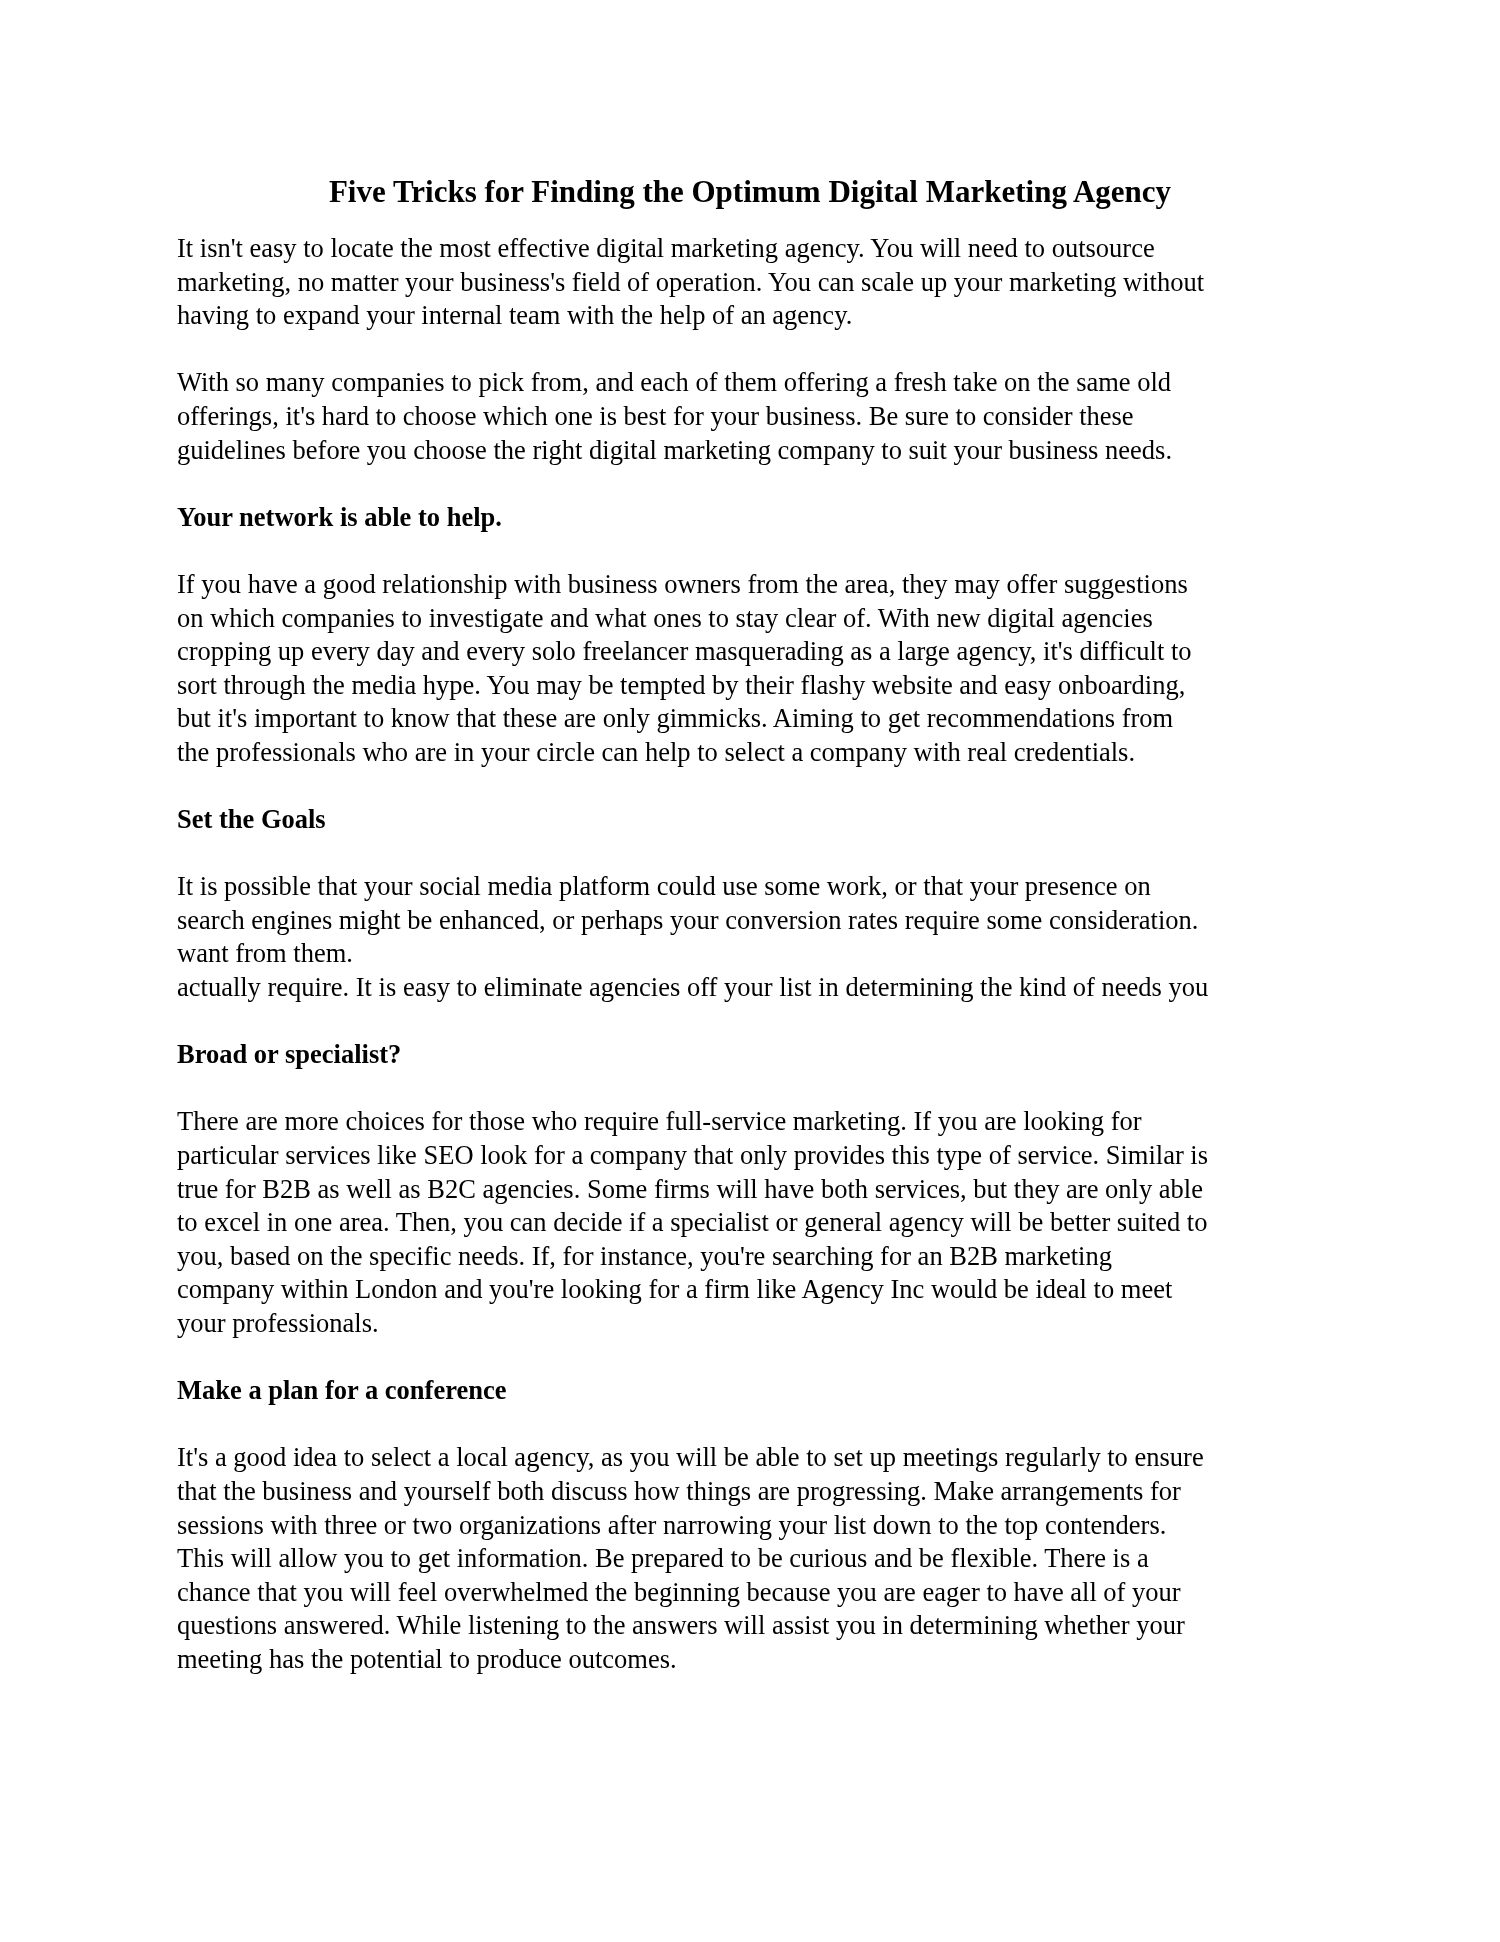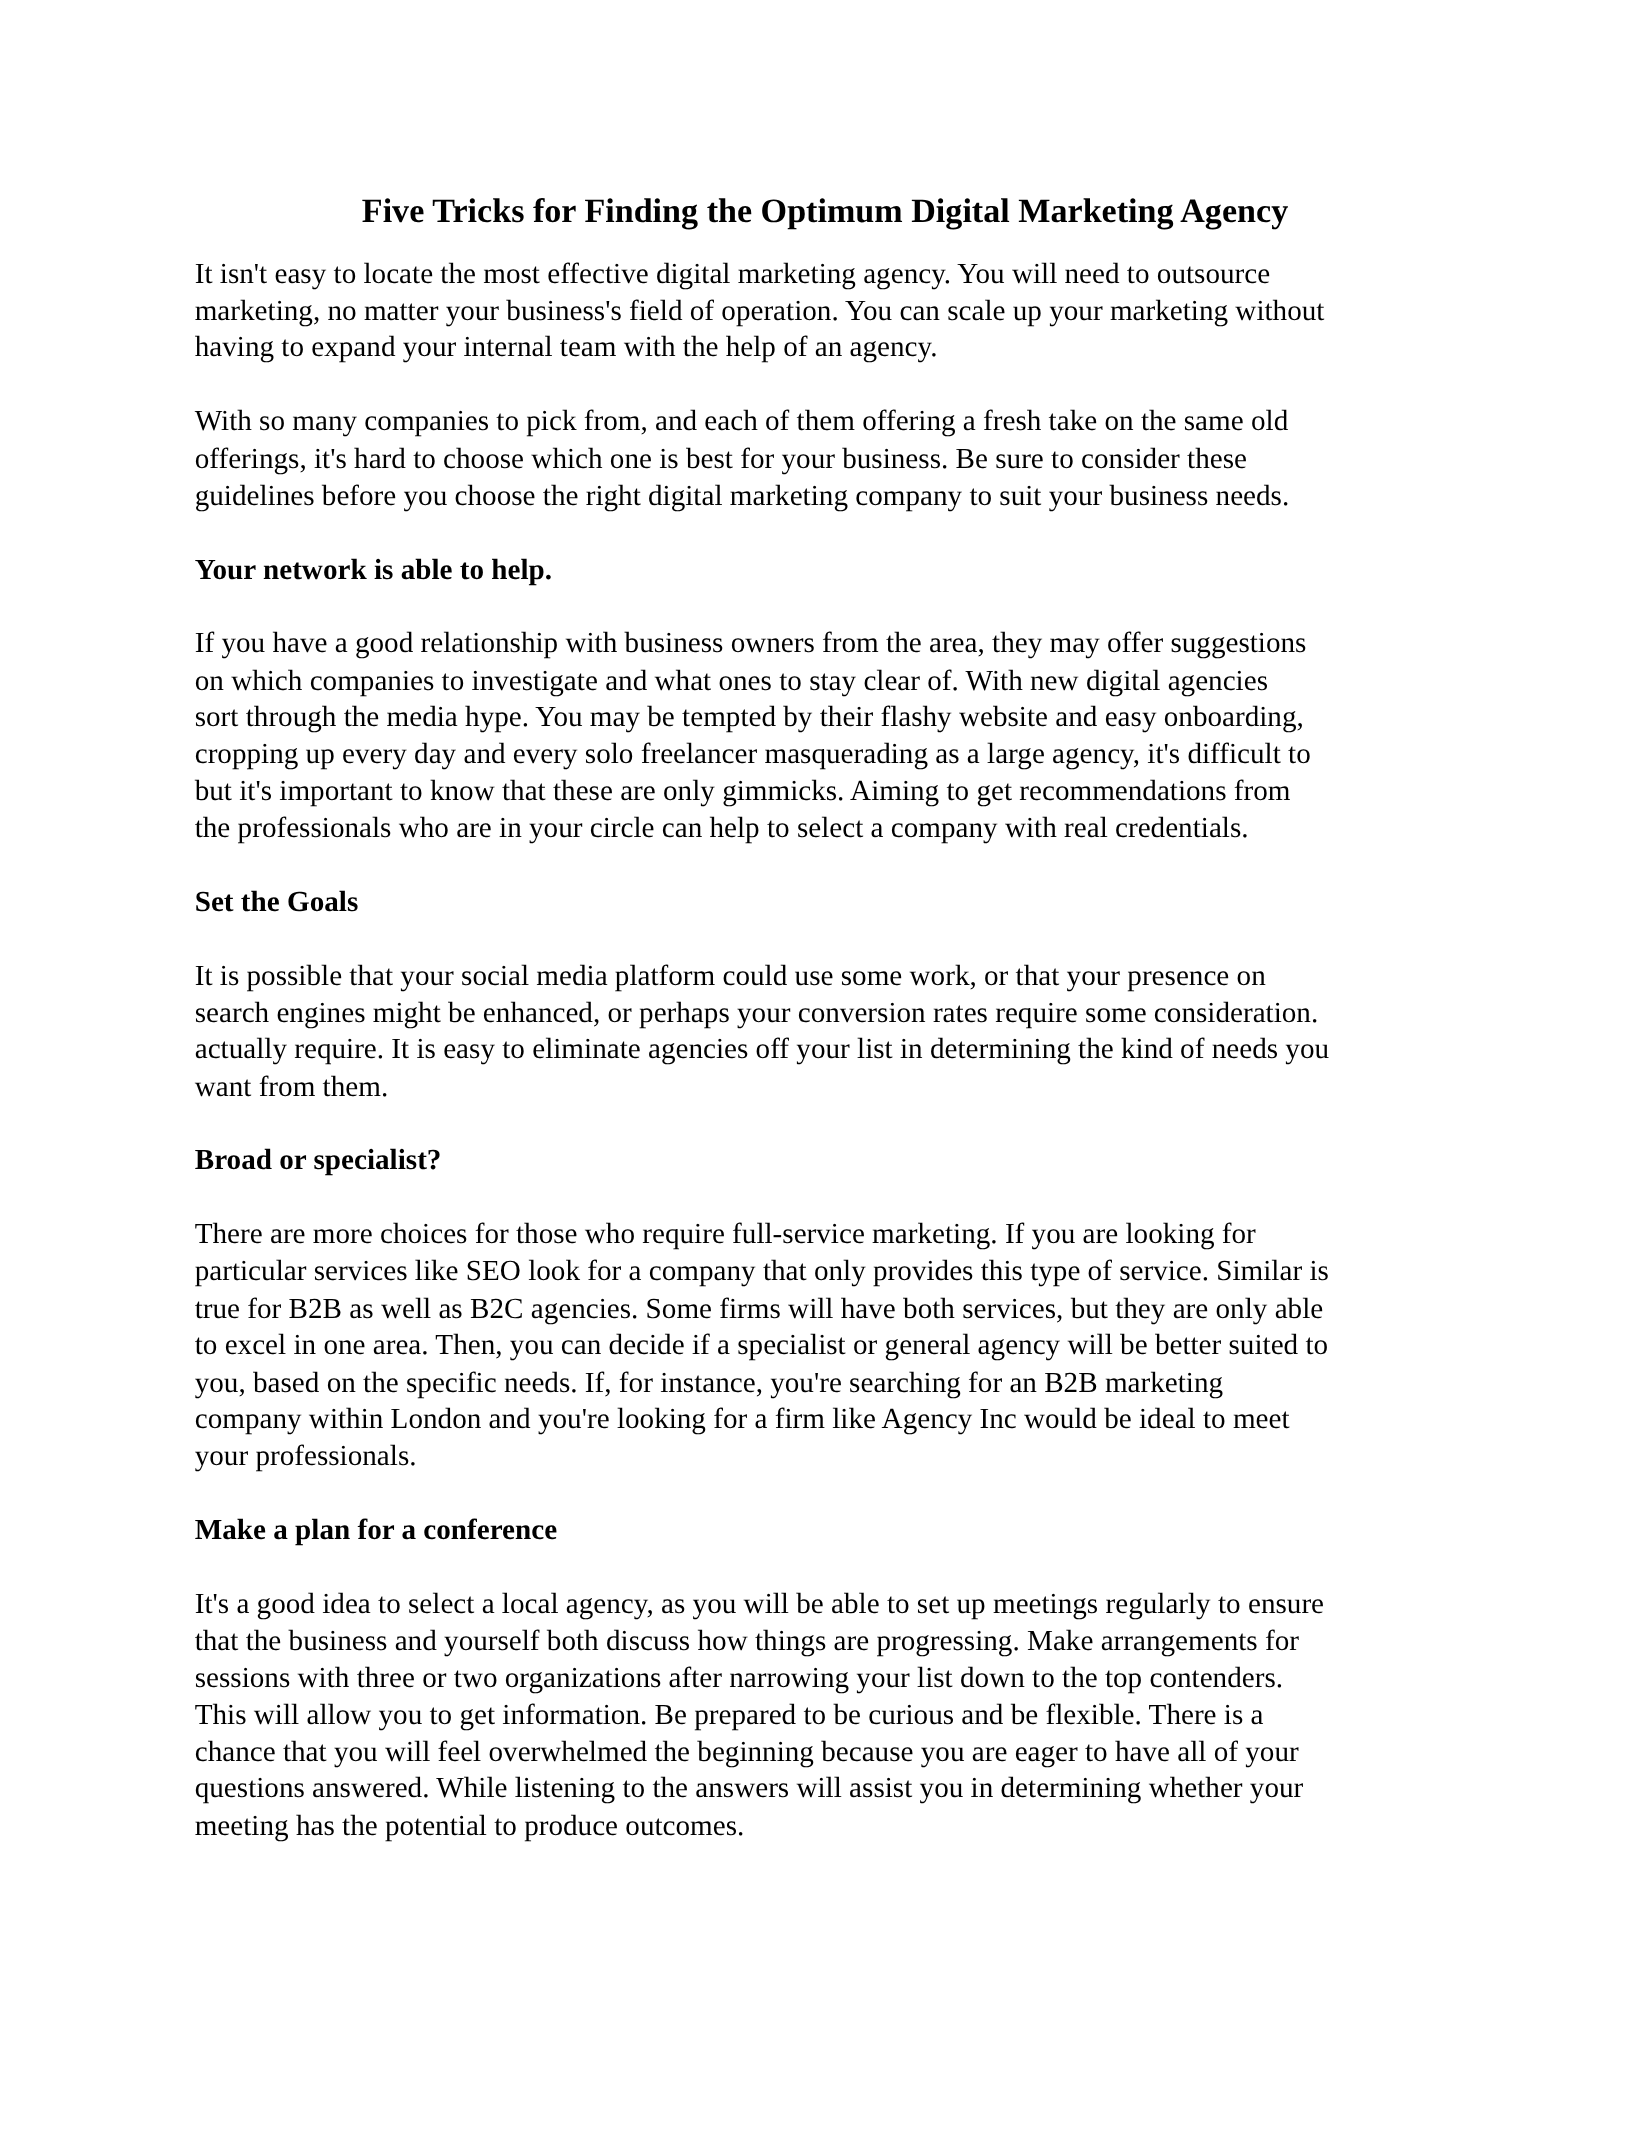--- a/index.html
+++ b/index.html
@@ -37,33 +37,33 @@
         <span class="line">With so many companies to pick from, and each of them offering a fresh take on the same old</span>
         <span class="line">offerings, it's hard to choose which one is best for your business. Be sure to consider these</span>
         <span class="line">guidelines before you choose the right digital marketing company to suit your business needs.</span>
       </p>
       <h2 class="block heading" style="font-size: inherit;">
         <span class="line">Your network is able to help.</span>
       </h2>
       <p class="block" style="font-size: inherit;">
         <span class="line">If you have a good relationship with business owners from the area, they may offer suggestions</span>
         <span class="line">on which companies to investigate and what ones to stay clear of. With new digital agencies</span>
+        <span class="line">cropping up every day and every solo freelancer masquerading as a large agency, it's difficult to</span>
         <span class="line">sort through the media hype. You may be tempted by their flashy website and easy onboarding,</span>
-        <span class="line">cropping up every day and every solo freelancer masquerading as a large agency, it's difficult to</span>
         <span class="line">but it's important to know that these are only gimmicks. Aiming to get recommendations from</span>
         <span class="line">the professionals who are in your circle can help to select a company with real credentials.</span>
       </p>
       <h2 class="block heading" style="font-size: inherit;">
         <span class="line">Set the Goals</span>
       </h2>
       <p class="block" style="font-size: inherit;">
         <span class="line">It is possible that your social media platform could use some work, or that your presence on</span>
         <span class="line">search engines might be enhanced, or perhaps your conversion rates require some consideration.</span>
+        <span class="line">want from them.</span>
         <span class="line">actually require. It is easy to eliminate agencies off your list in determining the kind of needs you</span>
-        <span class="line">want from them.</span>
       </p>
       <h2 class="block heading" style="font-size: inherit;">
         <span class="line">Broad or specialist?</span>
       </h2>
       <p class="block" style="font-size: inherit;">
         <span class="line">There are more choices for those who require full-service marketing. If you are looking for</span>
         <span class="line">particular services like SEO look for a company that only provides this type of service. Similar is</span>
         <span class="line">true for B2B as well as B2C agencies. Some firms will have both services, but they are only able</span>
         <span class="line">to excel in one area. Then, you can decide if a specialist or general agency will be better suited to</span>
         <span class="line">you, based on the specific needs. If, for instance, you're searching for an B2B marketing</span>

